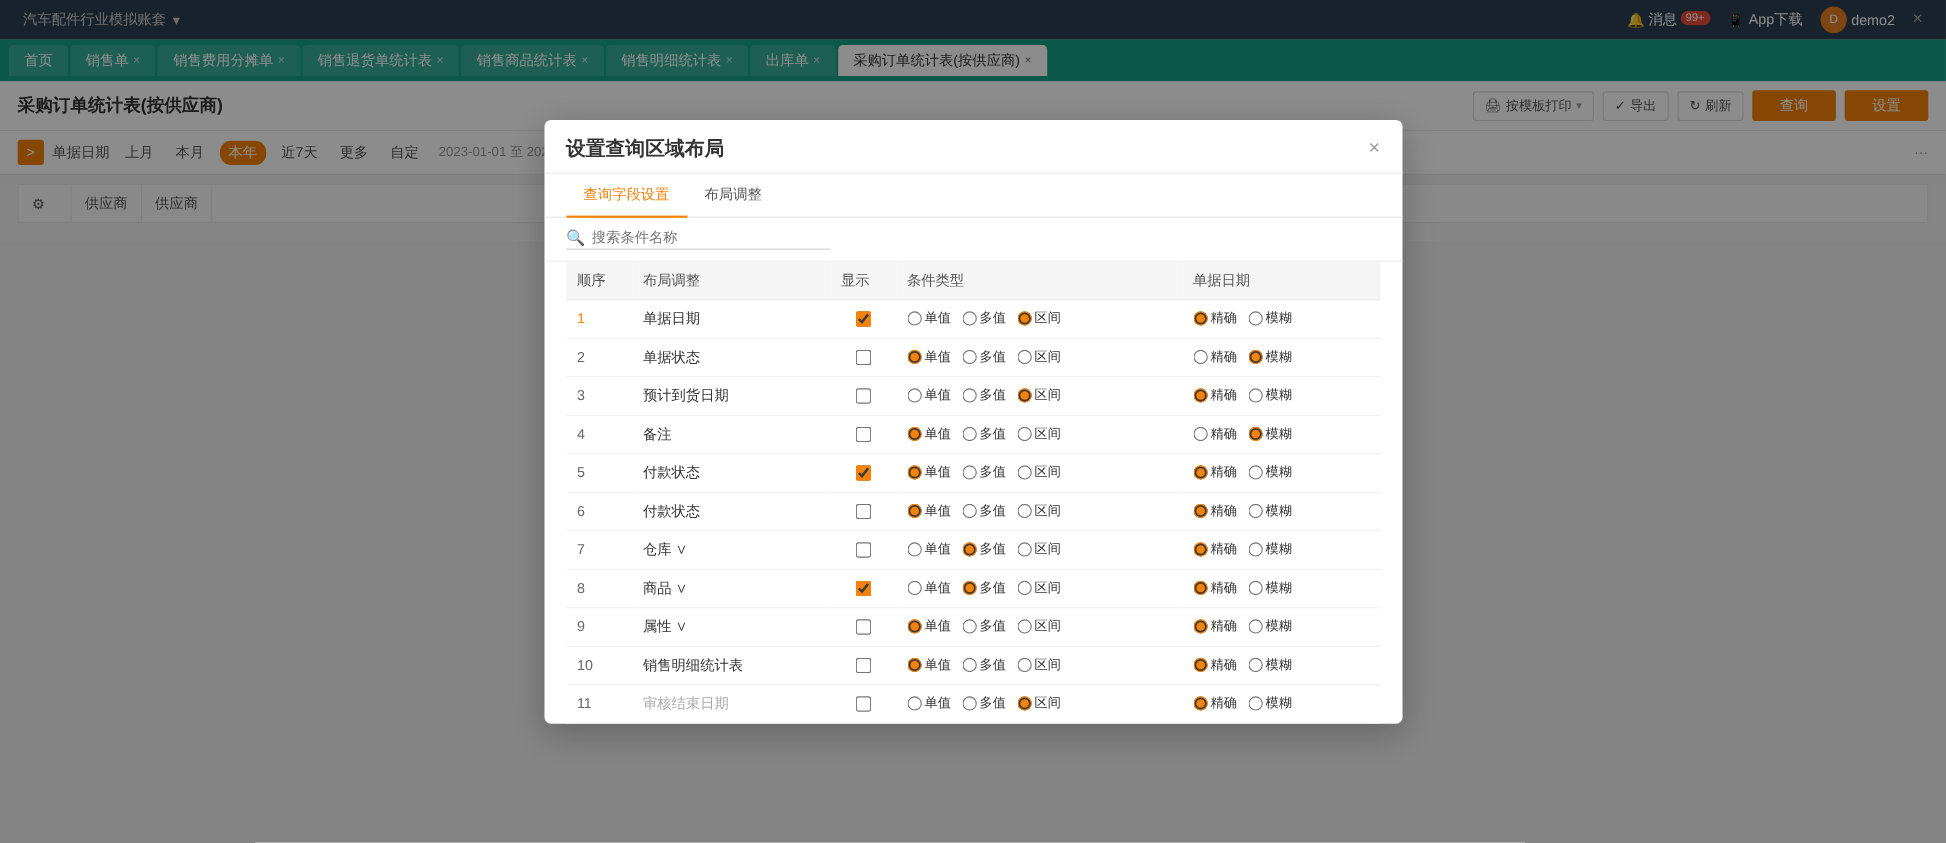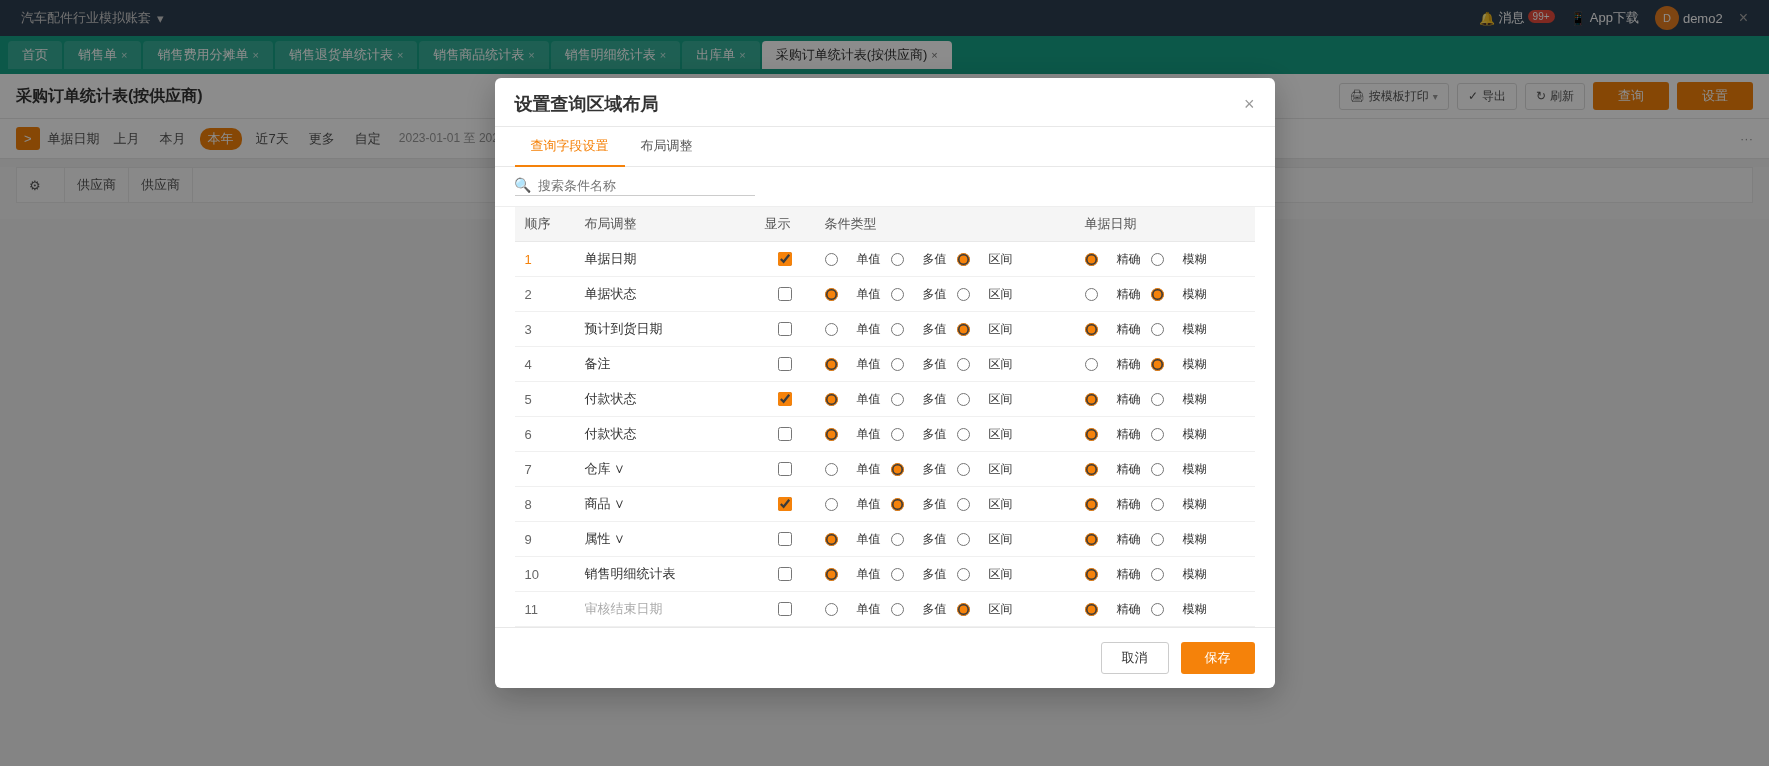--- a/index.html
+++ b/index.html
@@ -183,21 +183,21 @@
 
     .order-num { color: #f5820a; font-weight: 500; }
     .order-num-gray { color: #666; }
 
     
     .cb-wrap { display: flex; align-items: center; justify-content: center; }
     input[type="checkbox"] { width: 14px; height: 14px; accent-color: #f5820a; cursor: pointer; }
 
     
     .radio-group { display: flex; align-items: center; gap: 10px; }
-    .radio-item { display: flex; align-items: center; gap: 19px; cursor: pointer; }
+    .radio-item { display: flex; align-items: center; gap: 3px; cursor: pointer; }
     .radio-item input[type="radio"] { accent-color: #f5820a; cursor: pointer; width: 13px; height: 13px; }
     .radio-item label { font-size: 12px; color: #333; cursor: pointer; }
 
     
     .dialog-footer {
       display: flex;
       justify-content: flex-end;
       gap: 12px;
       padding: 14px 20px;
       border-top: 1px solid #e8e8e8;
@@ -775,19 +775,15 @@
                     <input type="radio" name="match-10" style="">
                     <label>模糊</label>
                   </div>
                 </div>
               </td>
             </tr>
           </tbody>
       </table>
     </div>
 
-    <div class="dialog-footer">
-      <button class="btn-cancel">取消</button>
-      <button class="btn-save">保存</button>
-    </div>
 
   </div>
 </div>
 
 </body></html>

